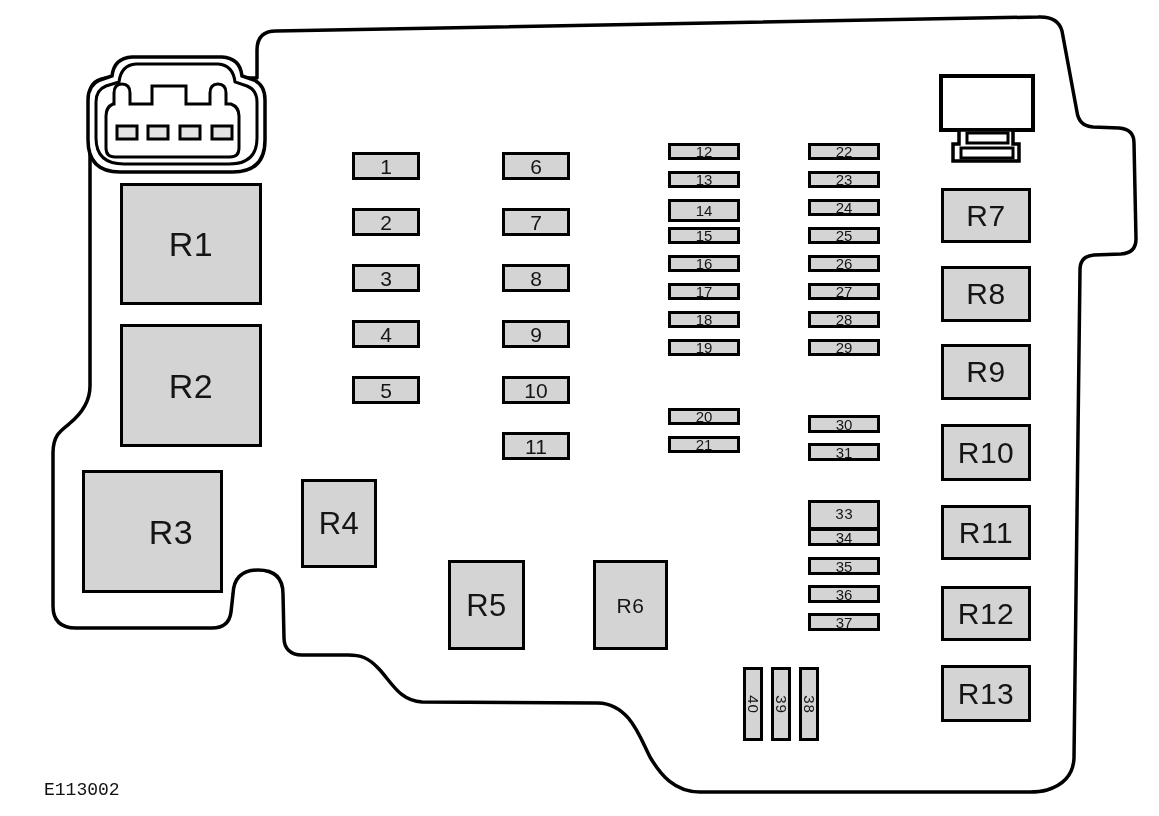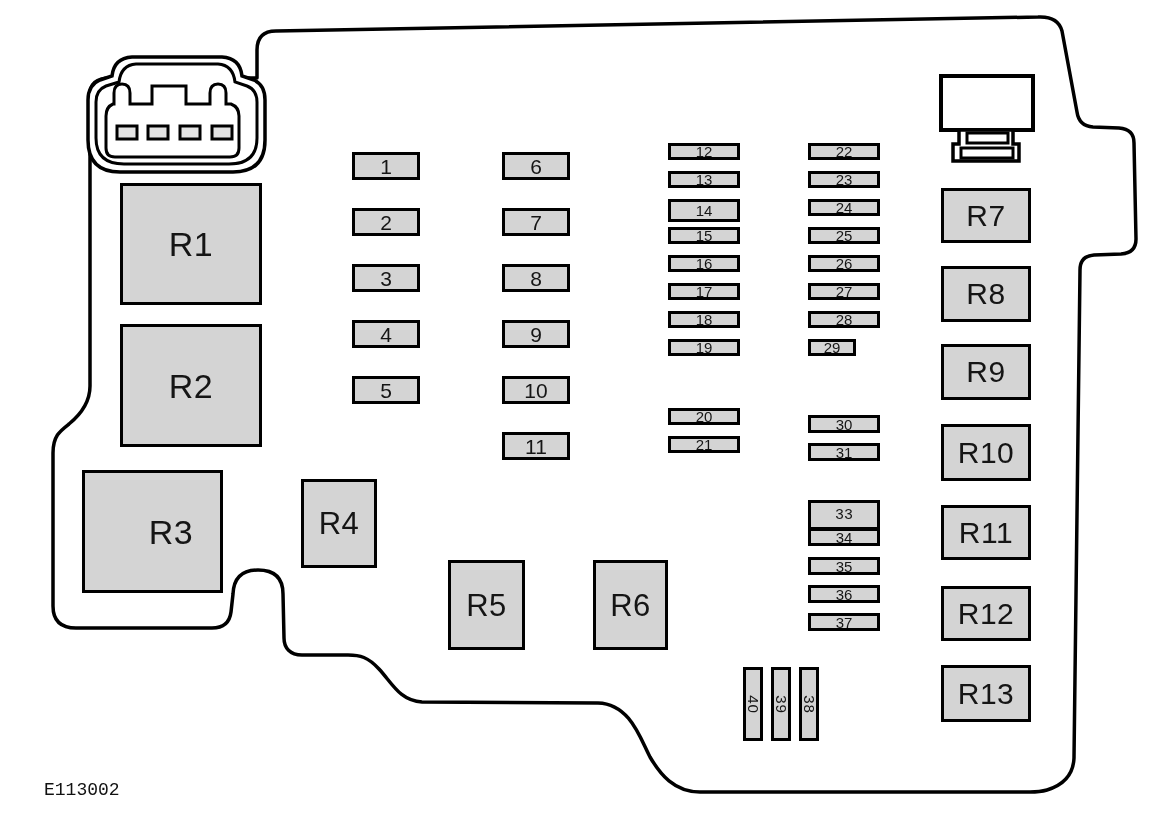--- a/index.html
+++ b/index.html
@@ -84,21 +84,21 @@
       <rect x="961" y="148" width="52" height="10" fill="#ffffff" stroke="#000" stroke-width="3"></rect>
     </g>
   </svg>
 
   <div id="boxes-layer">
       <div class="box relay" style="left: 120px; top: 183px; width: 142px; height: 122px; font-size: 34px;">R1</div>
       <div class="box relay" style="left: 120px; top: 324px; width: 142px; height: 123px; font-size: 34px;">R2</div>
       <div class="box relay" style="left: 82px; top: 470px; width: 141px; height: 123px; font-size: 34px; padding-left: 37px;">R3</div>
       <div class="box relay" style="left: 301px; top: 479px; width: 76px; height: 89px; font-size: 31px;">R4</div>
       <div class="box relay" style="left: 448px; top: 560px; width: 77px; height: 90px; font-size: 31px;">R5</div>
-      <div class="box relay" style="left: 593px; top: 560px; width: 75px; height: 90px; font-size: 31px;">R6</div>
+      <div class="box relay" style="left: 593px; top: 560px; width: 75px; height: 90px; font-size: 21px;">R6</div>
       <div class="box relay" style="left: 941px; top: 188px; width: 90px; height: 55px; font-size: 30px;">R7</div>
       <div class="box relay" style="left: 941px; top: 266px; width: 90px; height: 56px; font-size: 30px;">R8</div>
       <div class="box relay" style="left: 941px; top: 344px; width: 90px; height: 56px; font-size: 30px;">R9</div>
       <div class="box relay" style="left: 941px; top: 424px; width: 90px; height: 57px; font-size: 30px;">R10</div>
       <div class="box relay" style="left: 941px; top: 505px; width: 90px; height: 55px; font-size: 30px;">R11</div>
       <div class="box relay" style="left: 941px; top: 586px; width: 90px; height: 55px; font-size: 30px;">R12</div>
       <div class="box relay" style="left: 941px; top: 665px; width: 90px; height: 57px; font-size: 30px;">R13</div>
       <div class="box fuse-wide" style="left: 352px; top: 152px; width: 68px; height: 28px;">1</div>
       <div class="box fuse-wide" style="left: 352px; top: 208px; width: 68px; height: 28px;">2</div>
       <div class="box fuse-wide" style="left: 352px; top: 264px; width: 68px; height: 28px;">3</div>
@@ -120,21 +120,21 @@
       <div class="box fuse-thin" style="left: 668px; top: 339px; width: 72px; height: 17px;">19</div>
       <div class="box fuse-thin" style="left: 668px; top: 408px; width: 72px; height: 17px;">20</div>
       <div class="box fuse-thin" style="left: 668px; top: 436px; width: 72px; height: 17px;">21</div>
       <div class="box fuse-thin" style="left: 808px; top: 143px; width: 72px; height: 17px;">22</div>
       <div class="box fuse-thin" style="left: 808px; top: 171px; width: 72px; height: 17px;">23</div>
       <div class="box fuse-thin" style="left: 808px; top: 199px; width: 72px; height: 17px;">24</div>
       <div class="box fuse-thin" style="left: 808px; top: 227px; width: 72px; height: 17px;">25</div>
       <div class="box fuse-thin" style="left: 808px; top: 255px; width: 72px; height: 17px;">26</div>
       <div class="box fuse-thin" style="left: 808px; top: 283px; width: 72px; height: 17px;">27</div>
       <div class="box fuse-thin" style="left: 808px; top: 311px; width: 72px; height: 17px;">28</div>
-      <div class="box fuse-thin" style="left: 808px; top: 339px; width: 48px; height: 17px;">29</div>
+      <div class="box fuse-thin" style="left: 808px; top: 339px; width: 72px; height: 17px;">29</div>
       <div class="box fuse-thin" style="left: 808px; top: 415px; width: 72px; height: 18px;">30</div>
       <div class="box fuse-thin" style="left: 808px; top: 443px; width: 72px; height: 18px;">31</div>
       <div class="box fuse-thin" style="left: 808px; top: 472px; width: 72px; height: 18px; margin-top: 42px;">32</div>
       <div class="box fuse-thin" style="left: 808px; top: 500px; width: 72px; height: 30px; font-family: Liberation Mono, monospace;">33</div>
       <div class="box fuse-thin" style="left: 808px; top: 528px; width: 72px; height: 18px;">34</div>
       <div class="box fuse-thin" style="left: 808px; top: 557px; width: 72px; height: 18px;">35</div>
       <div class="box fuse-thin" style="left: 808px; top: 585px; width: 72px; height: 18px;">36</div>
       <div class="box fuse-thin" style="left: 808px; top: 613px; width: 72px; height: 18px;">37</div>
       <div class="box fuse-vert" style="left: 743px; top: 667px; width: 20px; height: 74px;">
         <span>40</span>

